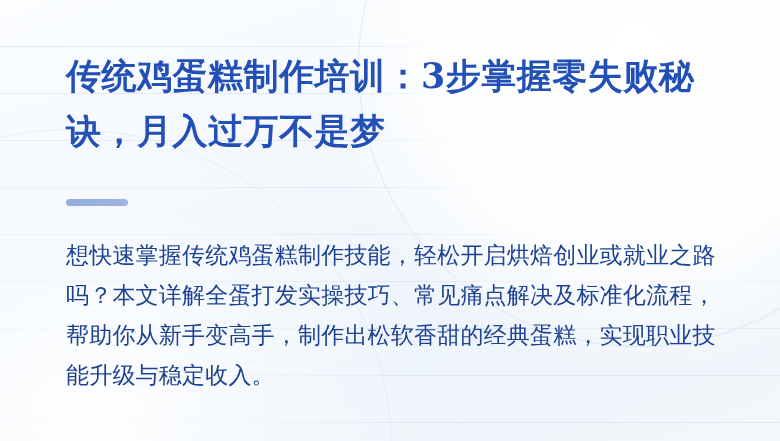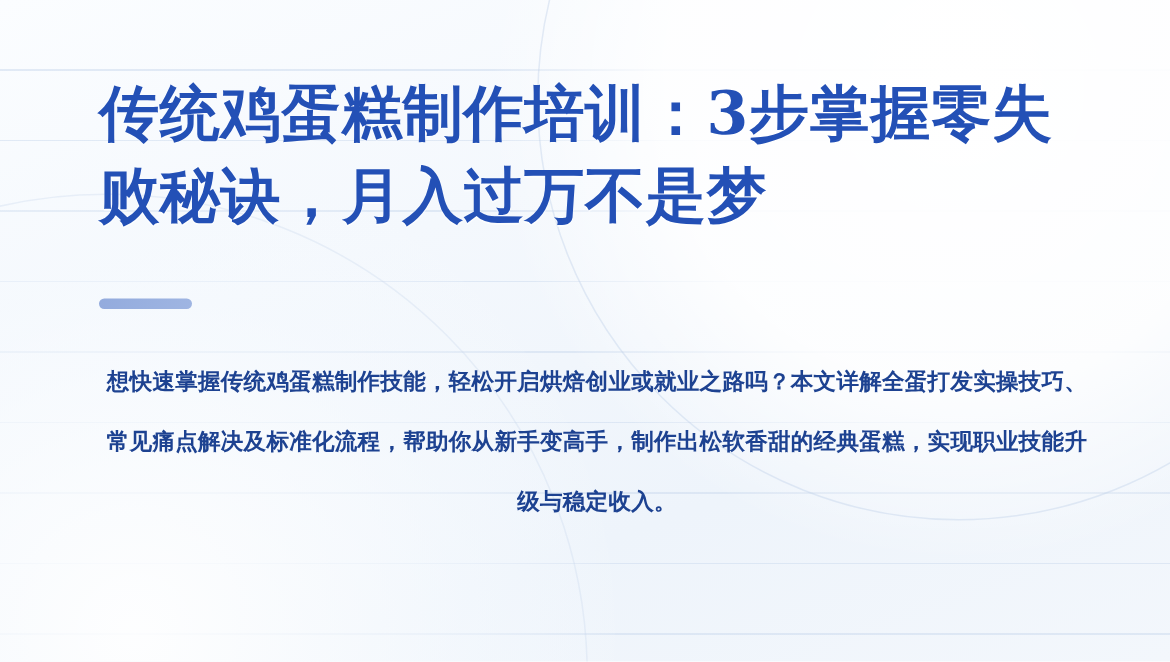--- a/index.html
+++ b/index.html
@@ -91,21 +91,21 @@
   }
 
   .title {
     position: absolute;
     top: 48px;
     left: 0;
     width: 666px;
     margin: 0;
     font-family: "DejaVu Serif", "Liberation Serif", serif;
     font-weight: 700;
-    font-size: 40px;
+    font-size: 35px;
     line-height: 55px;
     letter-spacing: 0.5px;
     color: #2350b6;
     text-shadow: 0 1px 0 rgba(255,255,255,0.6);
   }
 
   .divider {
     position: absolute;
     top: 199px;
     left: 0;
@@ -115,26 +115,25 @@
     background: linear-gradient(90deg, #93abdd 0%, #9fb5e2 100%);
   }
 
   .summary {
     position: absolute;
     top: 235px;
     left: 0;
     width: 664px;
     margin: 0;
     font-family: "Liberation Sans", "DejaVu Sans", sans-serif;
-    font-weight: 700;
-    font-size: 15px;
+    font-weight: 400;
+    font-size: 23px;
     line-height: 40px;
     letter-spacing: 0.2px;
     color: #1d4291;
-    text-align: center;
   }
 </style>
 </head>
 <body>
 
 <div class="cover">
 
   <div class="rules"></div>
   <div class="glow-tr"></div>
   <div class="glow-bl"></div>

